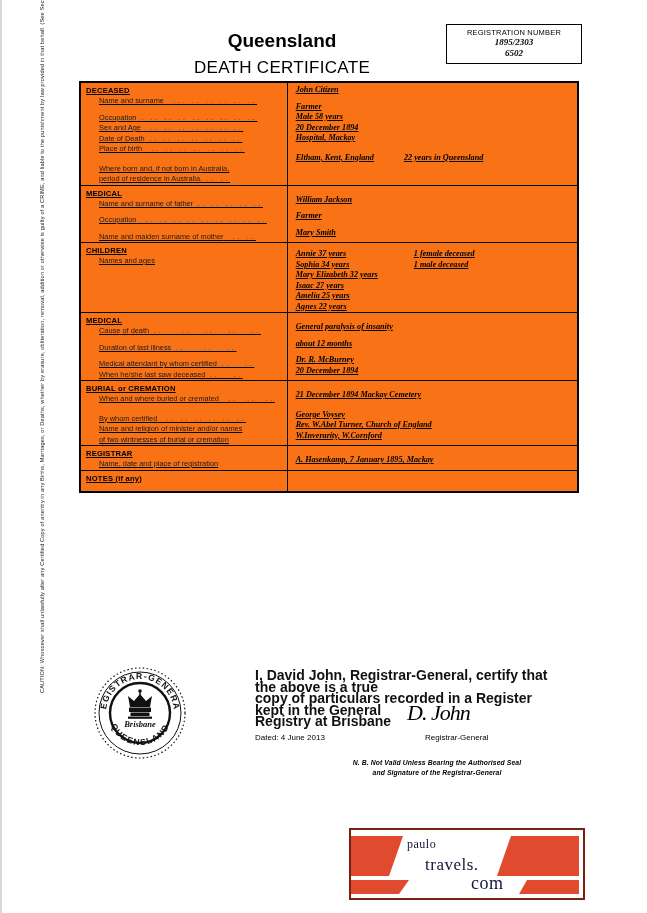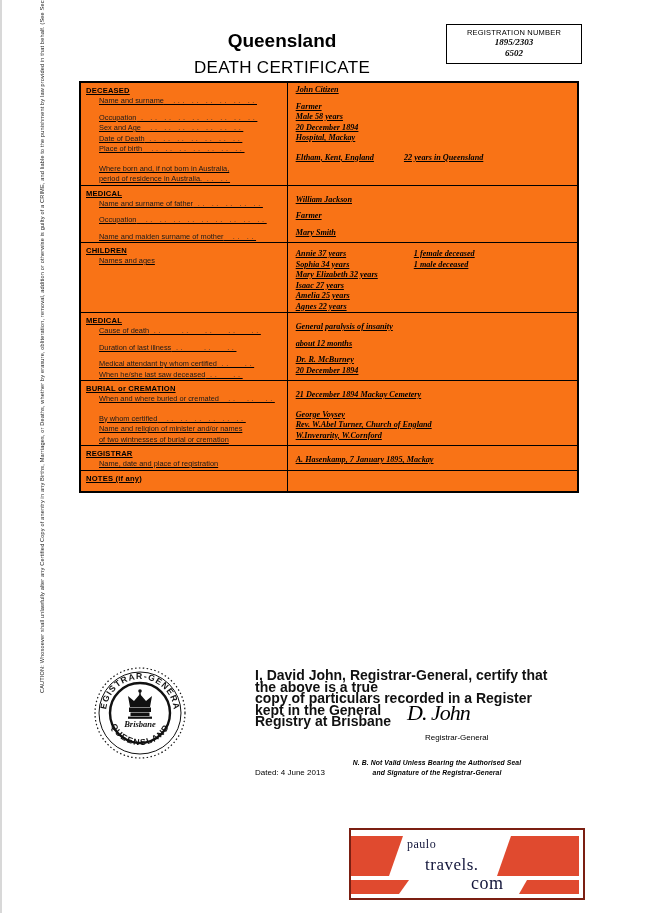--- a/index.html
+++ b/index.html
@@ -154,21 +154,20 @@
     left: 405px; top: 700px;
     font-family: "Liberation Serif", serif;
     font-size: 22px;
     font-style: italic;
     letter-spacing: -1px;
   }
   .dated {
     position: absolute;
     left: 253px; top: 733px;
     font-size: 8px;
-    margin-top: 35px;
   }
   .rg-label {
     position: absolute;
     left: 423px; top: 733px;
     font-size: 8px;
   }
   .nb {
     position: absolute;
     left: 290px; top: 758px;
     width: 290px;

